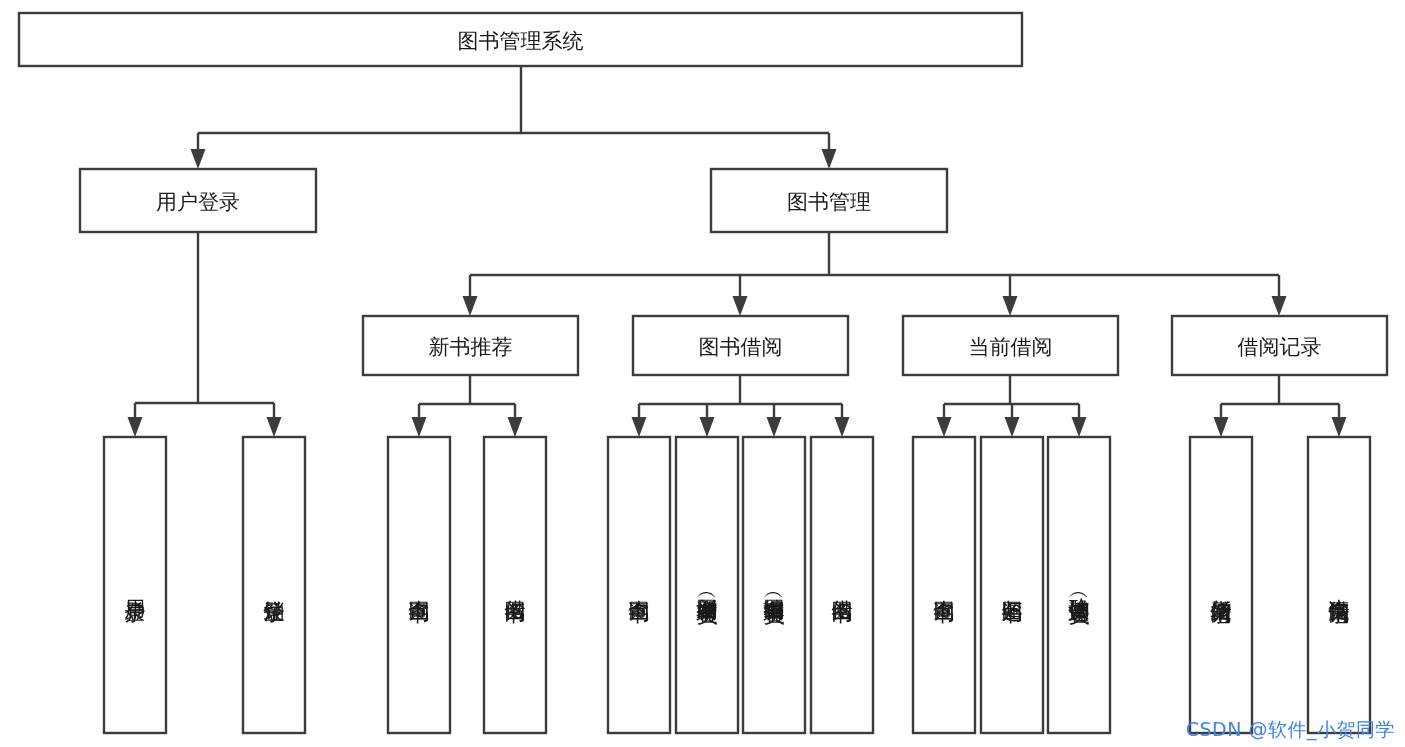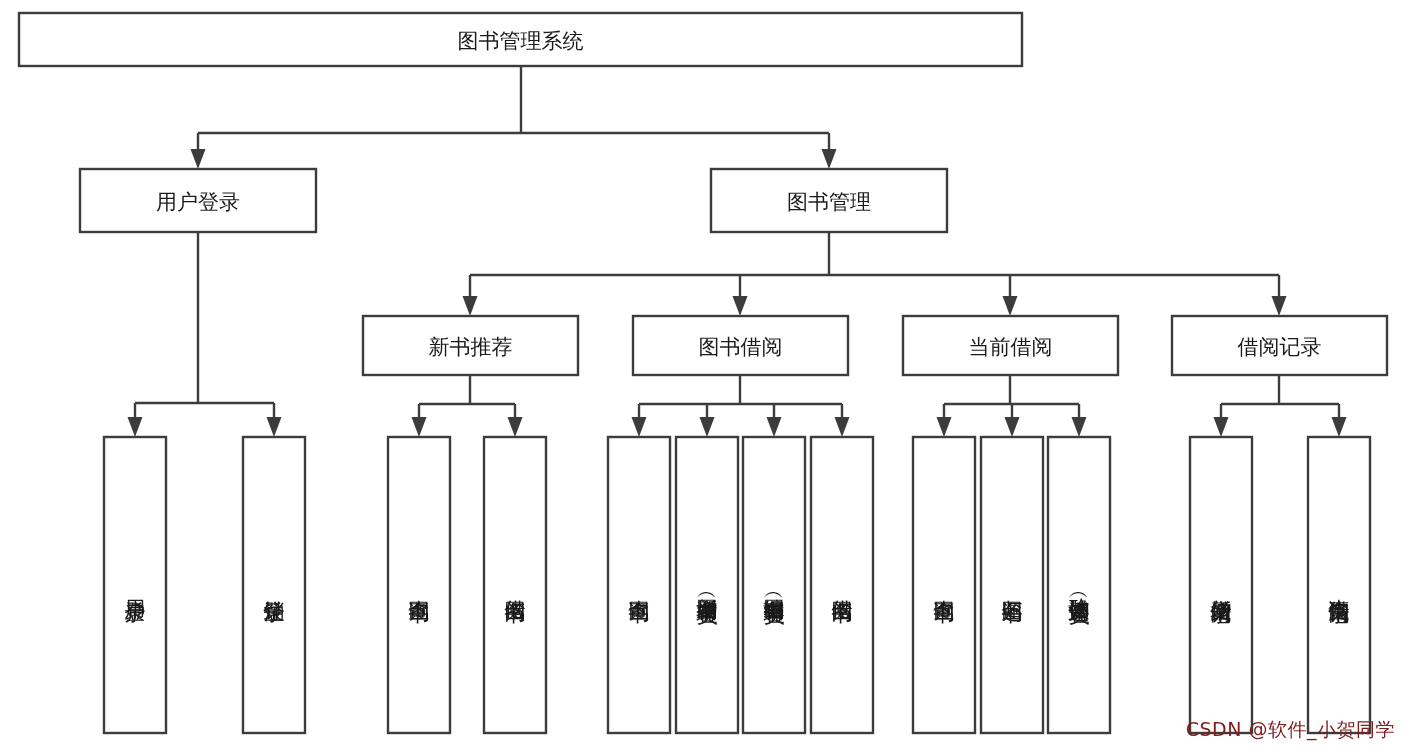--- a/index.html
+++ b/index.html
@@ -62,21 +62,21 @@
     align-items: center;
     justify-content: center;
     letter-spacing: 1px;
     white-space: nowrap;
     pointer-events: none;
   }
   #watermark {
     position: absolute;
     right: 10px;
     bottom: 4px;
-    color: #7f1d1d;
+    color: #3b82f6;
     font-family: "DejaVu Sans", "Liberation Sans", sans-serif;
     font-size: 19px;
     letter-spacing: 0.5px;
     white-space: nowrap;
   }
 </style>
 </head>
 <body>
 
 <div id="diagram-root">

